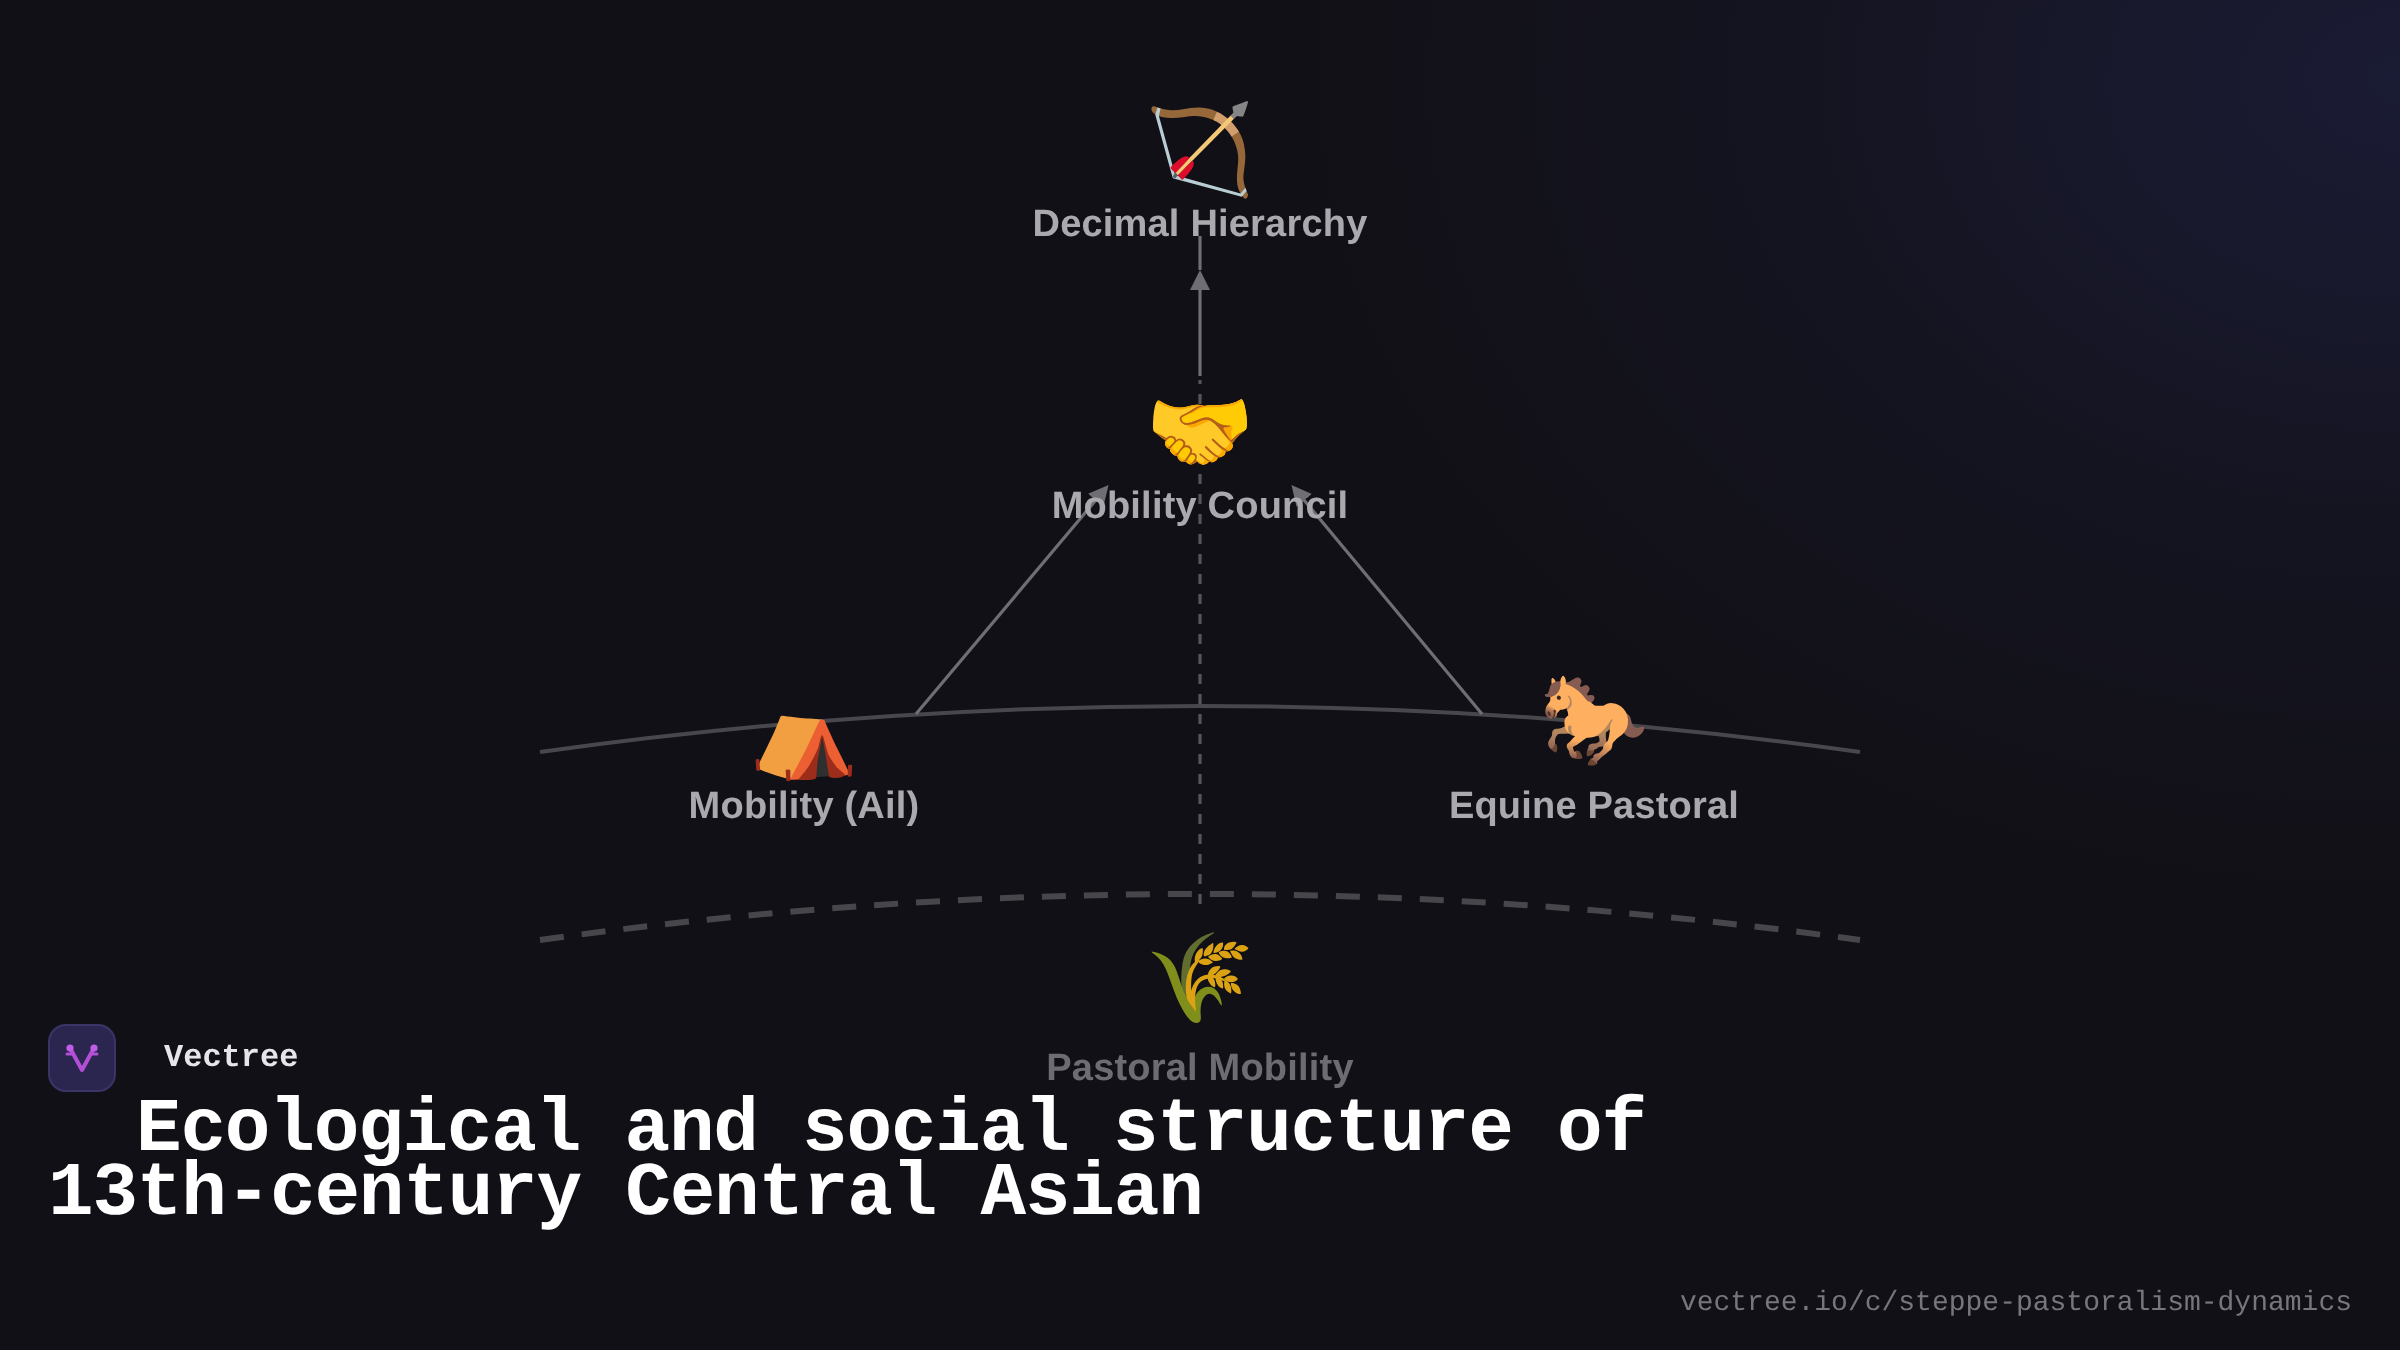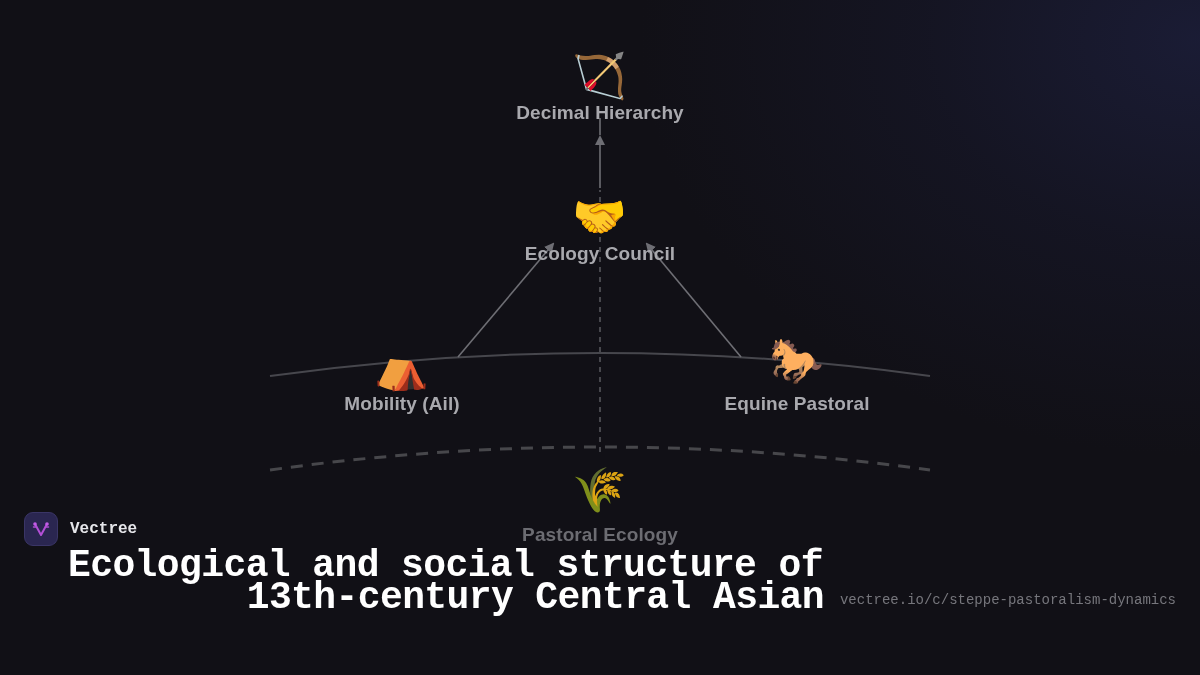--- a/index.html
+++ b/index.html
@@ -48,21 +48,21 @@
     }
     .node.faded .label { color: #6c6c72; }
     .node.faded .icon { opacity: 0.85; }
 
     .brand {
       position: absolute;
       left: 24px;
       top: 512px;
       display: flex;
       align-items: center;
-      gap: 12px;
+      gap: 24px;
     }
     .brand-logo {
       width: 34px;
       height: 34px;
       border-radius: 9px;
       background: #2a2650;
       border: 1px solid #3a3566;
       box-sizing: border-box;
       display: flex;
       align-items: center;
@@ -83,21 +83,21 @@
       font-weight: bold;
       font-size: 38px;
       line-height: 32px;
       color: #ffffff;
       width: 800px;
       letter-spacing: -0.6px;
     }
     .url {
       position: absolute;
       right: 24px;
-      top: 592px;
+      top: 644px;
       font-family: "Liberation Mono", "DejaVu Sans Mono", monospace;
       font-size: 14px;
       color: #76767c;
     }
   </style>
 </head>
 <body>
 
 <div class="bg"></div>
 
@@ -122,48 +122,48 @@
   <line x1="741" y1="357" x2="647" y2="244" stroke="#6e6e74" stroke-width="1.6" marker-end="url(#arrowhead)"></line>
 </svg>
 
 <div class="node" style="left:600px; top:50px;">
   <span class="icon">🏹</span>
   <span class="label">Decimal Hierarchy</span>
 </div>
 
 <div class="node" style="left:600px; top:191px;">
   <span class="icon">🤝</span>
-  <span class="label">Ecology Council</span>
+  <span class="label">Mobility Council</span>
 </div>
 
 <div class="node" style="left:402px; top:341px;">
   <span class="icon">⛺</span>
   <span class="label">Mobility (Ail)</span>
 </div>
 
 <div class="node" style="left:797px; top:335px;">
   <span class="icon" style="margin-bottom:6px;">🐎</span>
   <span class="label">Equine Pastoral</span>
 </div>
 
 <div class="node faded" style="left:600px; top:464px;">
   <span class="icon" style="margin-bottom:8px;">🌾</span>
-  <span class="label">Pastoral Ecology</span>
+  <span class="label">Pastoral Mobility</span>
 </div>
 
 <div class="brand">
   <div class="brand-logo">
     <svg width="20" height="20" viewBox="0 0 20 20">
       <path d="M4,5 L10,16 L16,5" fill="none" stroke="#b34fd6" stroke-width="2" stroke-linecap="round" stroke-linejoin="round"></path>
       <circle cx="4" cy="5" r="1.8" fill="#c25ce6"></circle>
       <circle cx="16" cy="5" r="1.8" fill="#c25ce6"></circle>
       <path d="M2.5,8 L5.5,8 M14.5,8 L17.5,8" stroke="#b34fd6" stroke-width="1.5" stroke-linecap="round"></path>
     </svg>
   </div>
   <span class="brand-name">Vectree</span>
 </div>
 
 <h1 class="title">
   <span style="display:block;margin-left:44px;">Ecological and social structure of</span>
-  <span style="display:block;text-align:right;">13th-century Central Asian</span>
+  <span style="display:block;">13th-century Central Asian</span>
 </h1>
 
 <div class="url">vectree.io/c/steppe-pastoralism-dynamics</div>
 
 </body></html>

